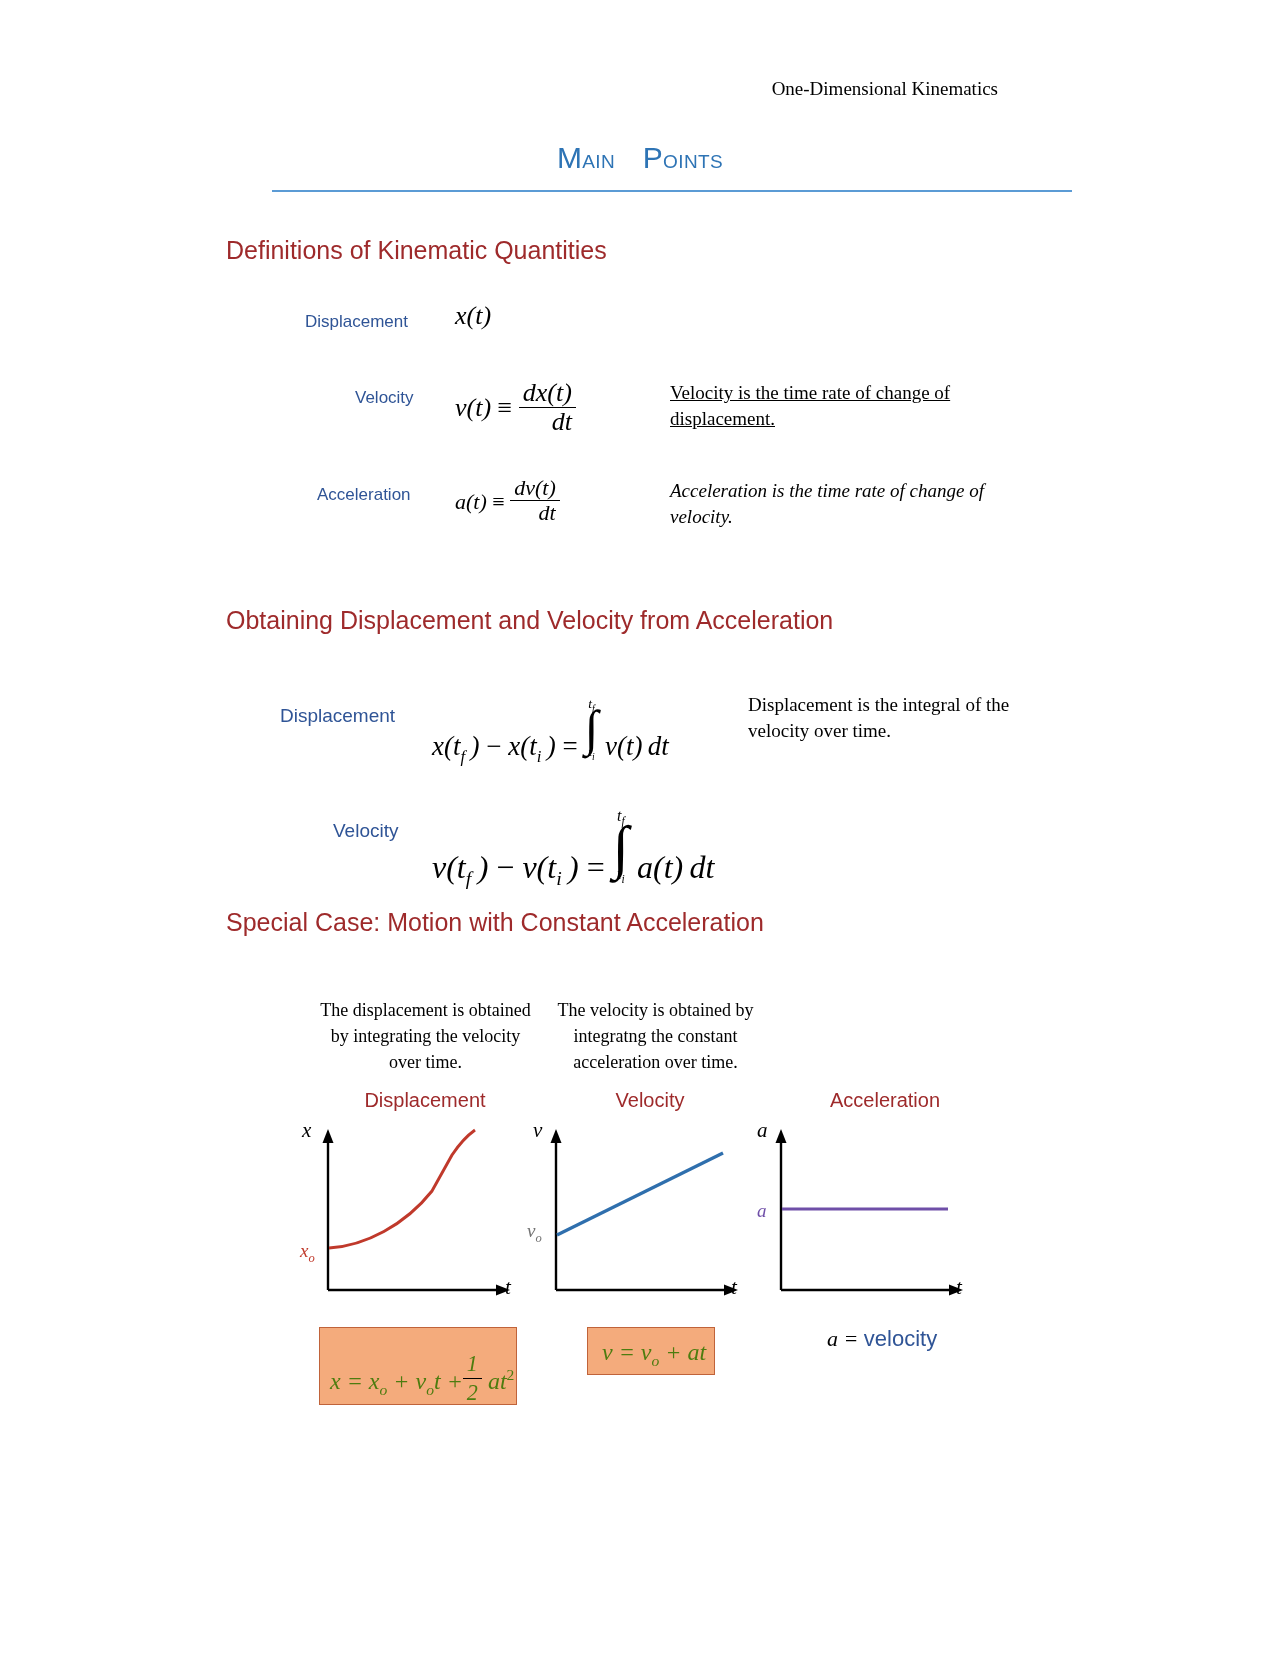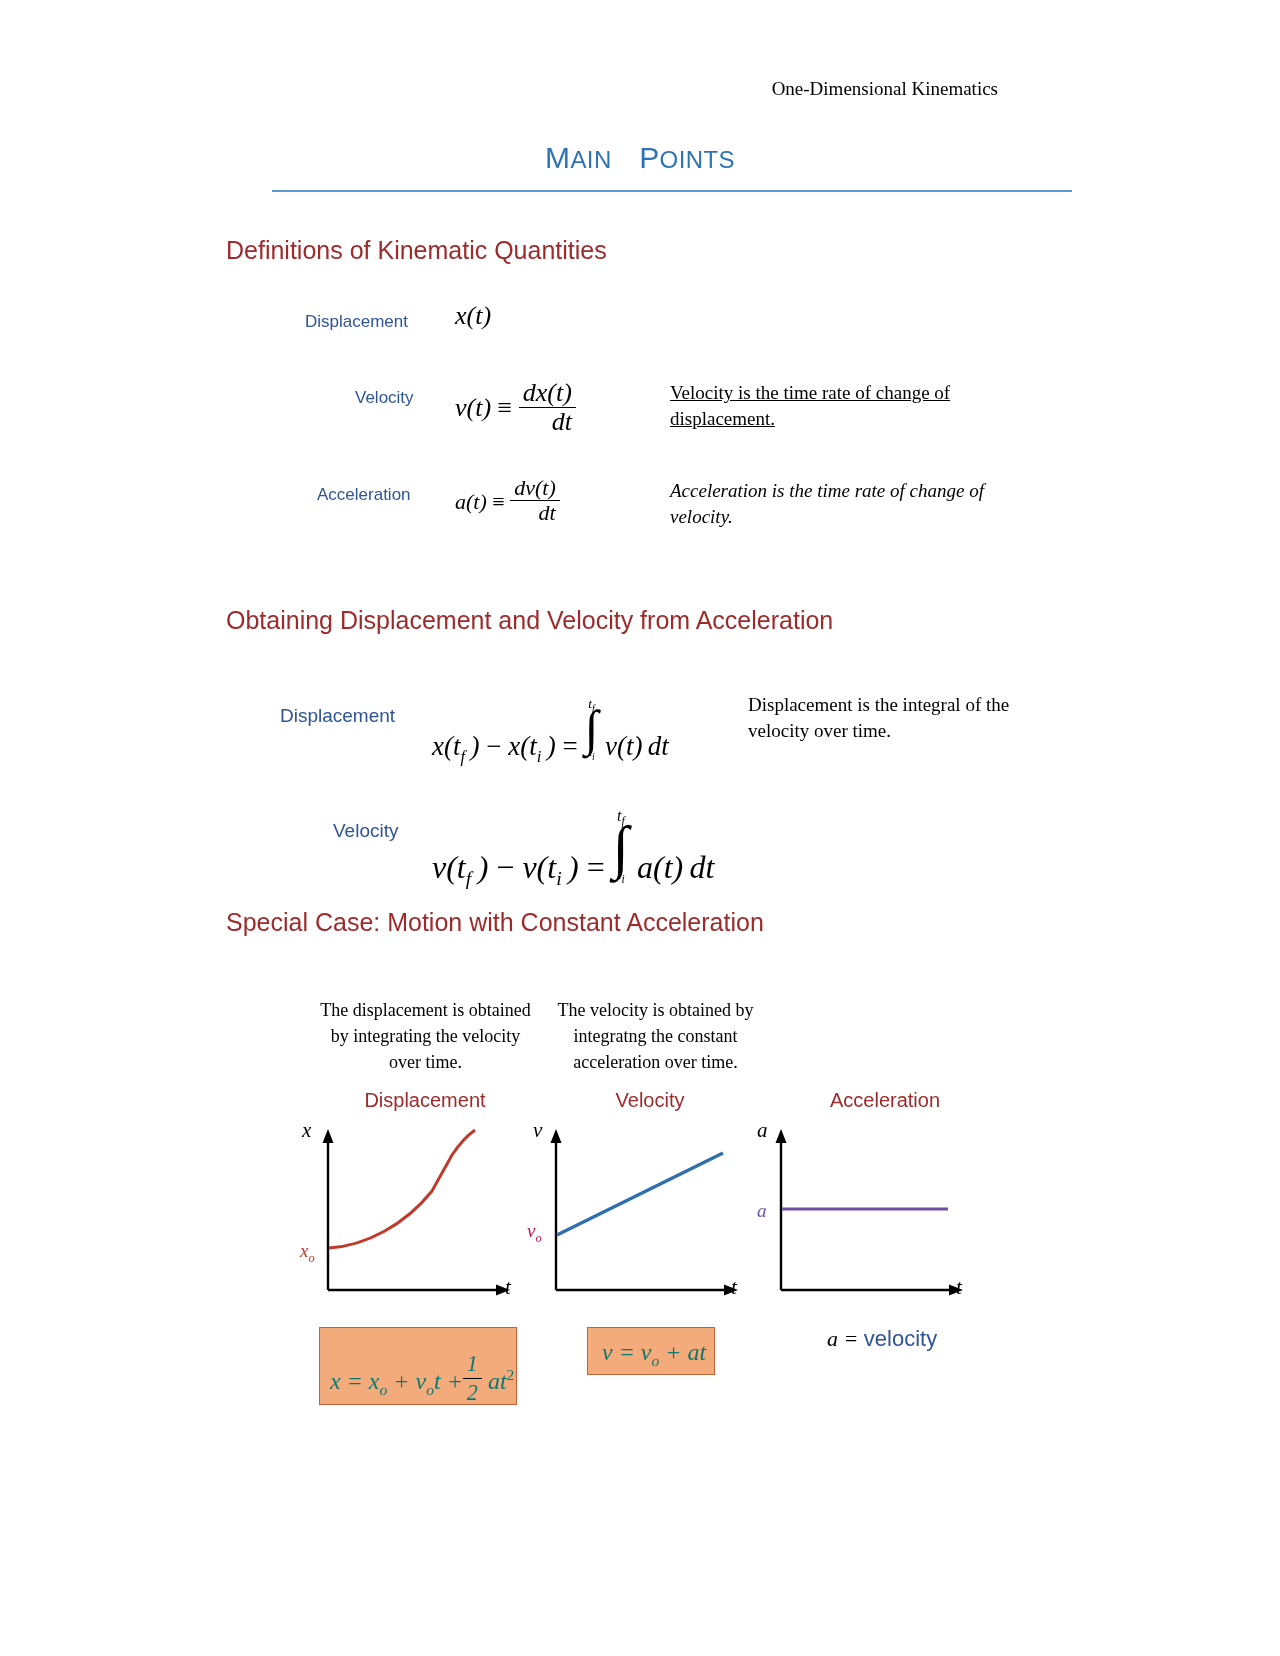--- a/index.html
+++ b/index.html
@@ -37,21 +37,21 @@
     top: 141px;
     left: 0;
     width: 1280px;
     text-align: center;
     font-family: "Liberation Sans", sans-serif;
     color: #2e74b5;
     font-size: 30px;
     letter-spacing: .4px;
   }
   .doc-title .cap { font-size: 30px; }
-  .doc-title .sc { font-size: 24px; }
+  .doc-title .sc { font-size: 19px; }
   .title-rule {
     position: absolute;
     top: 190px;
     left: 272px;
     width: 800px;
     height: 2px;
     background: #5b9bd5;
   }
 
   
@@ -134,37 +134,37 @@
   
   .axlabel {
     position: absolute;
     font-family: "Liberation Serif", serif;
     font-style: italic;
     font-size: 21px;
     color: #000;
   }
   .axlabel.sm { font-size: 19px; }
   .axlabel.red { color: #c0392b; }
-  .axlabel.blue { color: #be185d; }
+  .axlabel.blue { color: #737373; }
   .axlabel.purple { color: #6f4fa8; }
 
   
   .fbox {
     position: absolute;
     background: #f4ab7c;
     border: 1.5px solid #c0633a;
     box-sizing: border-box;
   }
   .fbox-math {
     position: absolute;
     font-family: "Liberation Serif", serif;
     font-style: italic;
     font-size: 24px;
     white-space: nowrap;
-    color: #0f766e;
+    color: #4d7c0f;
   }
   .const-eq {
     position: absolute;
     font-family: "Liberation Serif", serif;
     font-size: 22px;
     white-space: nowrap;
   }
   .const-eq .v { font-style: italic; }
   .const-eq .w {
     font-family: "Liberation Sans", sans-serif;

